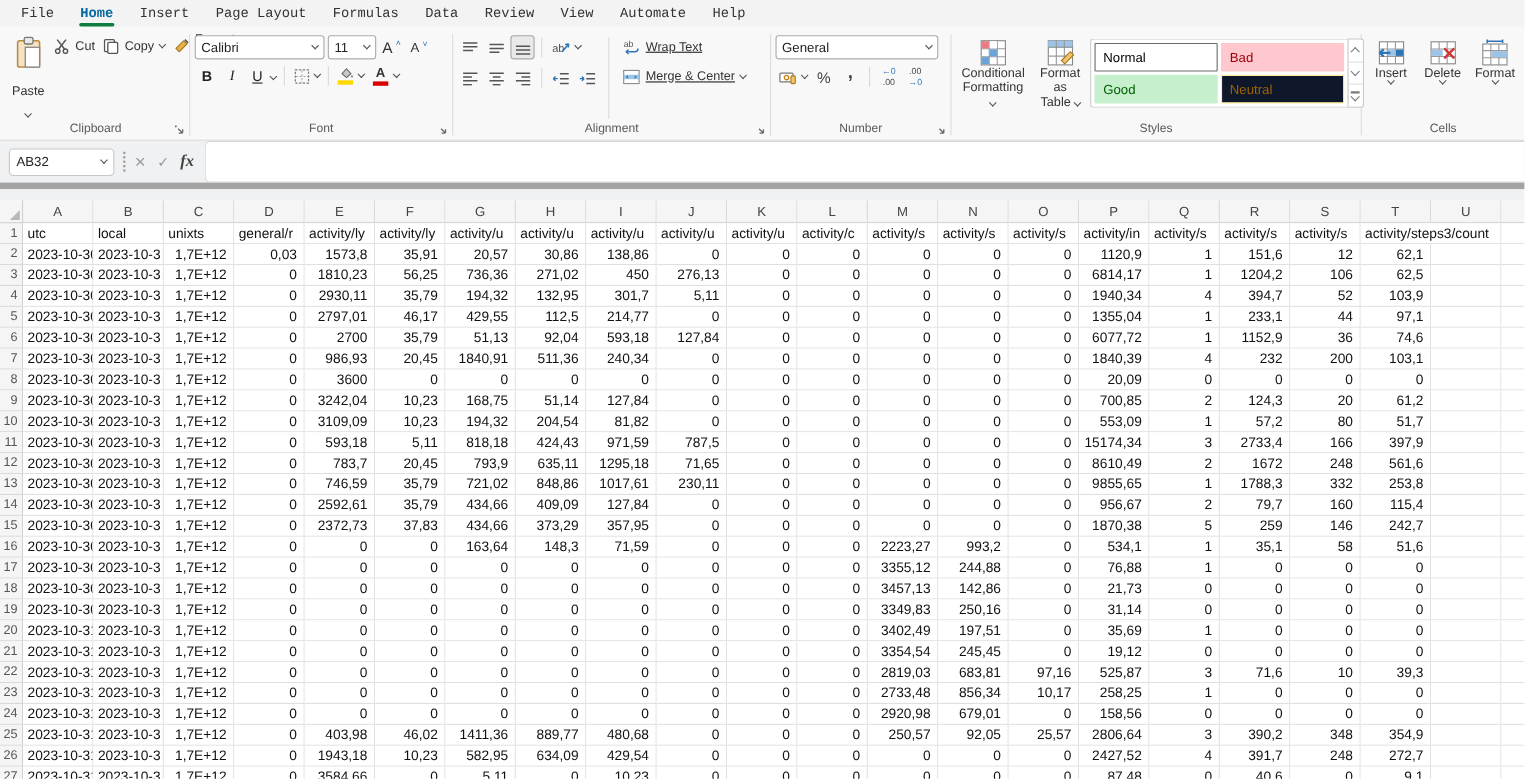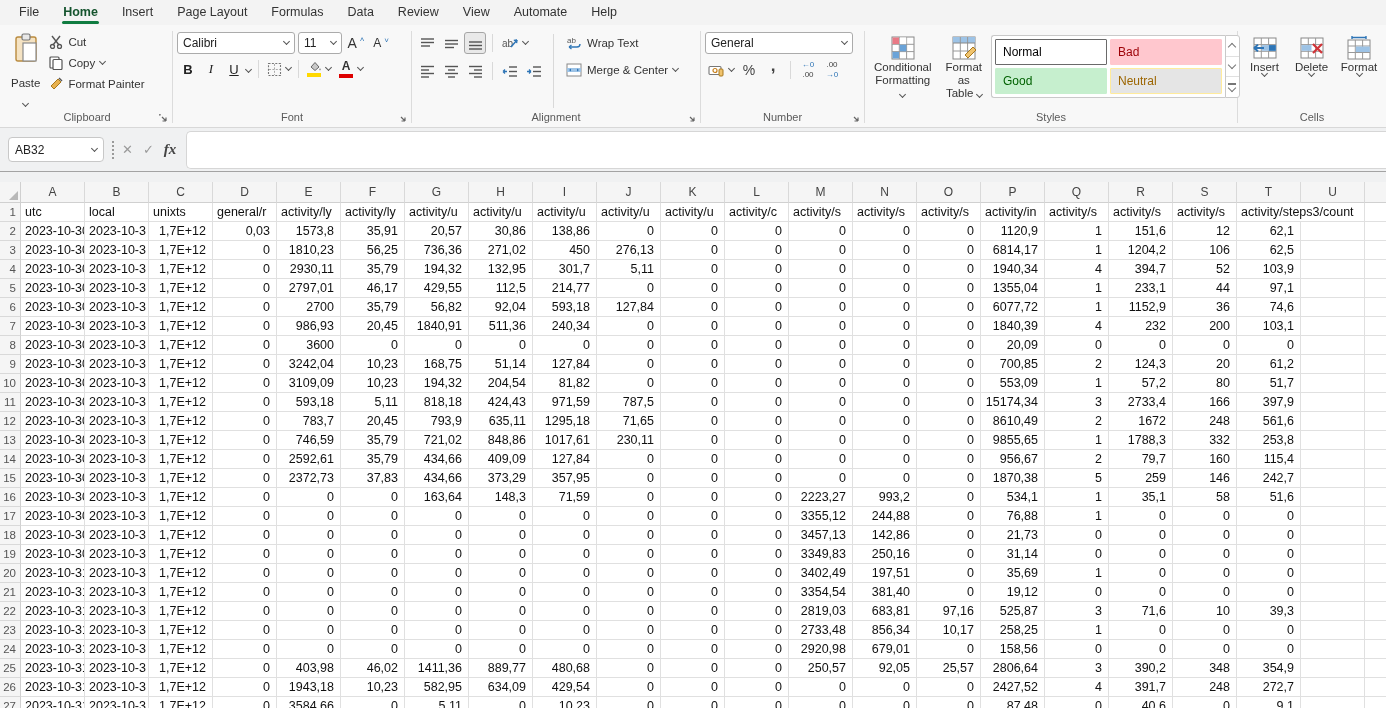--- a/index.html
+++ b/index.html
@@ -1,22 +1,22 @@
 <!DOCTYPE html>
 <html><head>
 <meta charset="utf-8">
 <style>
   * { box-sizing: border-box; margin:0; padding:0; }
   html,body { width:1386px; height:708px; overflow:hidden; background:#fff;
     font-family:"Liberation Sans", sans-serif; color:#222; }
 
   
   .tabrow { height:25px; background:#f3f3f3; display:flex; align-items:center; padding-left:8px; gap:2px; }
-  .rtab { font-size:12.5px; color:#333; padding:4px 11px 5px; cursor:default; position:relative; }
-  .rtab.active { font-weight:bold; color:#14532d; }
+  .rtab { font-size:12.5px; color:#333; padding:4px 11px 5px; cursor:default; position:relative;font-family:Liberation Mono, monospace; }
+  .rtab.active { font-weight:bold; color:#0369a1; }
   .rtab.active::after { content:""; position:absolute; left:10px; right:10px; bottom:0; height:3px;
     background:#107C41; border-radius:2px; }
 
   
   .ribbon { height:103px; background:#f8f8f8; display:flex; align-items:stretch;
     border-bottom:1px solid #d8d8d8; padding:2px 0 0 2px; }
   .rgroup { display:flex; flex-direction:column; position:relative; padding:2px 4px 0; }
   .rgroup .gbody { flex:1; display:flex; align-items:flex-start; }
   .glabel { height:17px; font-size:11px; color:#5a5a5a; text-align:center; line-height:15px; }
   .gdiv { width:1px; background:#dcdcdc; margin:4px 0; }
@@ -40,21 +40,21 @@
   
   .gallery { display:grid; grid-template-columns:112px 112px; grid-auto-rows:26px; gap:3px;
     background:#fff; border:1px solid #c9c9c9; border-right:none; border-radius:3px 0 0 3px; padding:3px; }
   .gstyle { font-size:12px; display:flex; align-items:center; padding:0 7px; border-radius:1px; cursor:default; }
   .gscroll { width:15px; border:1px solid #c9c9c9; border-radius:0 3px 3px 0; background:#fff;
     display:flex; flex-direction:column; }
   .gscroll > div { flex:1; display:flex; align-items:center; justify-content:center; }
   .gscroll .chev { border-color:#777; }
 
   
-  .fxrow { height:44px; background:#f0f1f2; display:flex; align-items:center; padding:3px 0 3px 8px; border-bottom:1px solid #a3a3a3;}
+  .fxrow { height:44px; background:#f0f1f2; display:flex; align-items:center; padding:3px 0 3px 8px; border-bottom:6px solid #a3a3a3;}
   .namebox { width:96px; height:25px; background:#fff; border:1px solid #c8c8c8; border-radius:4px;
     display:flex; align-items:center; font-size:12px; padding:0 6px; color:#222; }
   .namebox .chev { margin-left:auto; }
   .dotsep { height:18px; border-left:2px dotted #9a9a9a; margin:0 8px; }
   .fxbtns { display:flex; align-items:center; gap:10px; color:#9a9a9a; font-size:14px; margin-right:10px; }
   .fxbtns .fx { font-family:"Liberation Serif", serif; font-style:italic; font-weight:bold; color:#444; font-size:15px; }
   .fxinput { flex:1; height:38px; background:#fff; border:1px solid #d6d6d6; border-radius:5px 0 0 5px; border-right:none; }
 
   
   .gridwrap { background:#fff; }
@@ -103,21 +103,21 @@
         <span>
           <svg width="26" height="30" viewBox="0 0 26 30">
             <rect x="3" y="4" width="20" height="24" rx="2" fill="#f5e3c3" stroke="#b98a3e" stroke-width="1.4"></rect>
             <rect x="9" y="1" width="8" height="6" rx="1.5" fill="#e8e8e8" stroke="#777" stroke-width="1.2"></rect>
             <rect x="10" y="10" width="13" height="18" fill="#fff" stroke="#8a8a8a" stroke-width="1.2"></rect>
           </svg>
         </span>
         <span>Paste</span>
         <span class="chev small"></span>
       </div>
-      <div style="display:flex;flex-direction:column;padding-top:2px;">
+      <div style="display:flex;flex-direction:row;padding-top:2px;">
         <div class="smallrow">
           <span>
             <svg width="14" height="14" viewBox="0 0 14 14">
               <line x1="3" y1="1" x2="10" y2="10" class="ic-line"></line>
               <line x1="11" y1="1" x2="4" y2="10" class="ic-line"></line>
               <circle cx="3.5" cy="11.5" r="2" fill="none" stroke="#555" stroke-width="1.3"></circle>
               <circle cx="10.5" cy="11.5" r="2" fill="none" stroke="#555" stroke-width="1.3"></circle>
             </svg>
           </span>
           <span>Cut</span>
@@ -200,21 +200,21 @@
     <div class="glabel">Font</div>
     <span class="launcher">
       <svg width="11" height="11" viewBox="0 0 11 11">
           <path d="M4 4 L8 8 M8 8 L8 4.5 M8 8 L4.5 8" stroke="#666" stroke-width="1.2" fill="none"></path>
         </svg>
     </span>
   </div>
   <div class="gdiv"></div>
 
   <div class="rgroup" style="width:288px;">
-    <div class="gbody" style="gap:6px;padding-top:3px;">
+    <div class="gbody" style="gap:6px;padding-top:3px;text-decoration:underline;">
       <div style="display:flex;flex-direction:column;gap:6px;">
         <div style="display:flex;align-items:center;gap:2px;">
           <div class="iconbtn">
             <svg width="15" height="13" viewBox="0 0 15 13">
                 <line x1="1" y1="2" x2="14" y2="2" class="ic-line"></line>
                 <line x1="1" y1="5.5" x2="14" y2="5.5" class="ic-line"></line>
                 <line x1="1" y1="9" x2="10" y2="9" class="ic-line"></line>
               </svg>
           </div>
           <div class="iconbtn">
@@ -392,21 +392,21 @@
         <span class="two-line-label">
           <span>Format as</span><br>
           <span>Table</span> <span class="chev small"></span>
         </span>
       </div>
       <div style="display:flex;margin-top:4px;">
         <div class="gallery">
             <div class="gstyle" style="background: rgb(255, 255, 255); color: rgb(0, 0, 0); border: 1.5px solid rgb(106, 106, 106);">Normal</div>
             <div class="gstyle" style="background: rgb(255, 199, 206); color: rgb(156, 0, 6); border: 1px solid rgb(255, 199, 206);">Bad</div>
             <div class="gstyle" style="background: rgb(198, 239, 206); color: rgb(0, 97, 0); border: 1px solid rgb(198, 239, 206);">Good</div>
-            <div class="gstyle" style="background: #e5e5e5; color: rgb(156, 101, 0); border: 1px solid rgb(255, 235, 156);">Neutral</div>
+            <div class="gstyle" style="background: #0f172a; color: rgb(156, 101, 0); border: 1px solid rgb(255, 235, 156);">Neutral</div>
           </div>
         <div class="gscroll">
           <div>
               <span class="chev" style="transform:rotate(-135deg);margin-top:3px;"></span>
             </div>
           <div style="border-top:1px solid #e0e0e0;border-bottom:1px solid #e0e0e0;">
               <span class="chev"></span>
             </div>
           <div style="flex-direction:column;">
               <span style="width:8px;height:1.5px;background:#777;margin-bottom:1px;"></span>
@@ -642,21 +642,21 @@
       <div class="cell filler-cell"></div>
     </div>
     <div class="srow">
       <div class="row-header">6</div>
       <div class="cell left">2023-10-30</div>
       <div class="cell left">2023-10-3</div>
       <div class="cell right">1,7E+12</div>
       <div class="cell right">0</div>
       <div class="cell right">2700</div>
       <div class="cell right">35,79</div>
-      <div class="cell right">56,82</div>
+      <div class="cell right">51,13</div>
       <div class="cell right">92,04</div>
       <div class="cell right">593,18</div>
       <div class="cell right">127,84</div>
       <div class="cell right">0</div>
       <div class="cell right">0</div>
       <div class="cell right">0</div>
       <div class="cell right">0</div>
       <div class="cell right">0</div>
       <div class="cell right">6077,72</div>
       <div class="cell right">1</div>
@@ -1024,21 +1024,21 @@
       <div class="cell right">0</div>
       <div class="cell right">0</div>
       <div class="cell right">0</div>
       <div class="cell right">0</div>
       <div class="cell right">0</div>
       <div class="cell right">0</div>
       <div class="cell right">0</div>
       <div class="cell right">0</div>
       <div class="cell right">0</div>
       <div class="cell right">3354,54</div>
-      <div class="cell right">381,40</div>
+      <div class="cell right">245,45</div>
       <div class="cell right">0</div>
       <div class="cell right">19,12</div>
       <div class="cell right">0</div>
       <div class="cell right">0</div>
       <div class="cell right">0</div>
       <div class="cell right">0</div>
       <div class="cell right"></div>
       <div class="cell filler-cell"></div>
     </div>
     <div class="srow">

